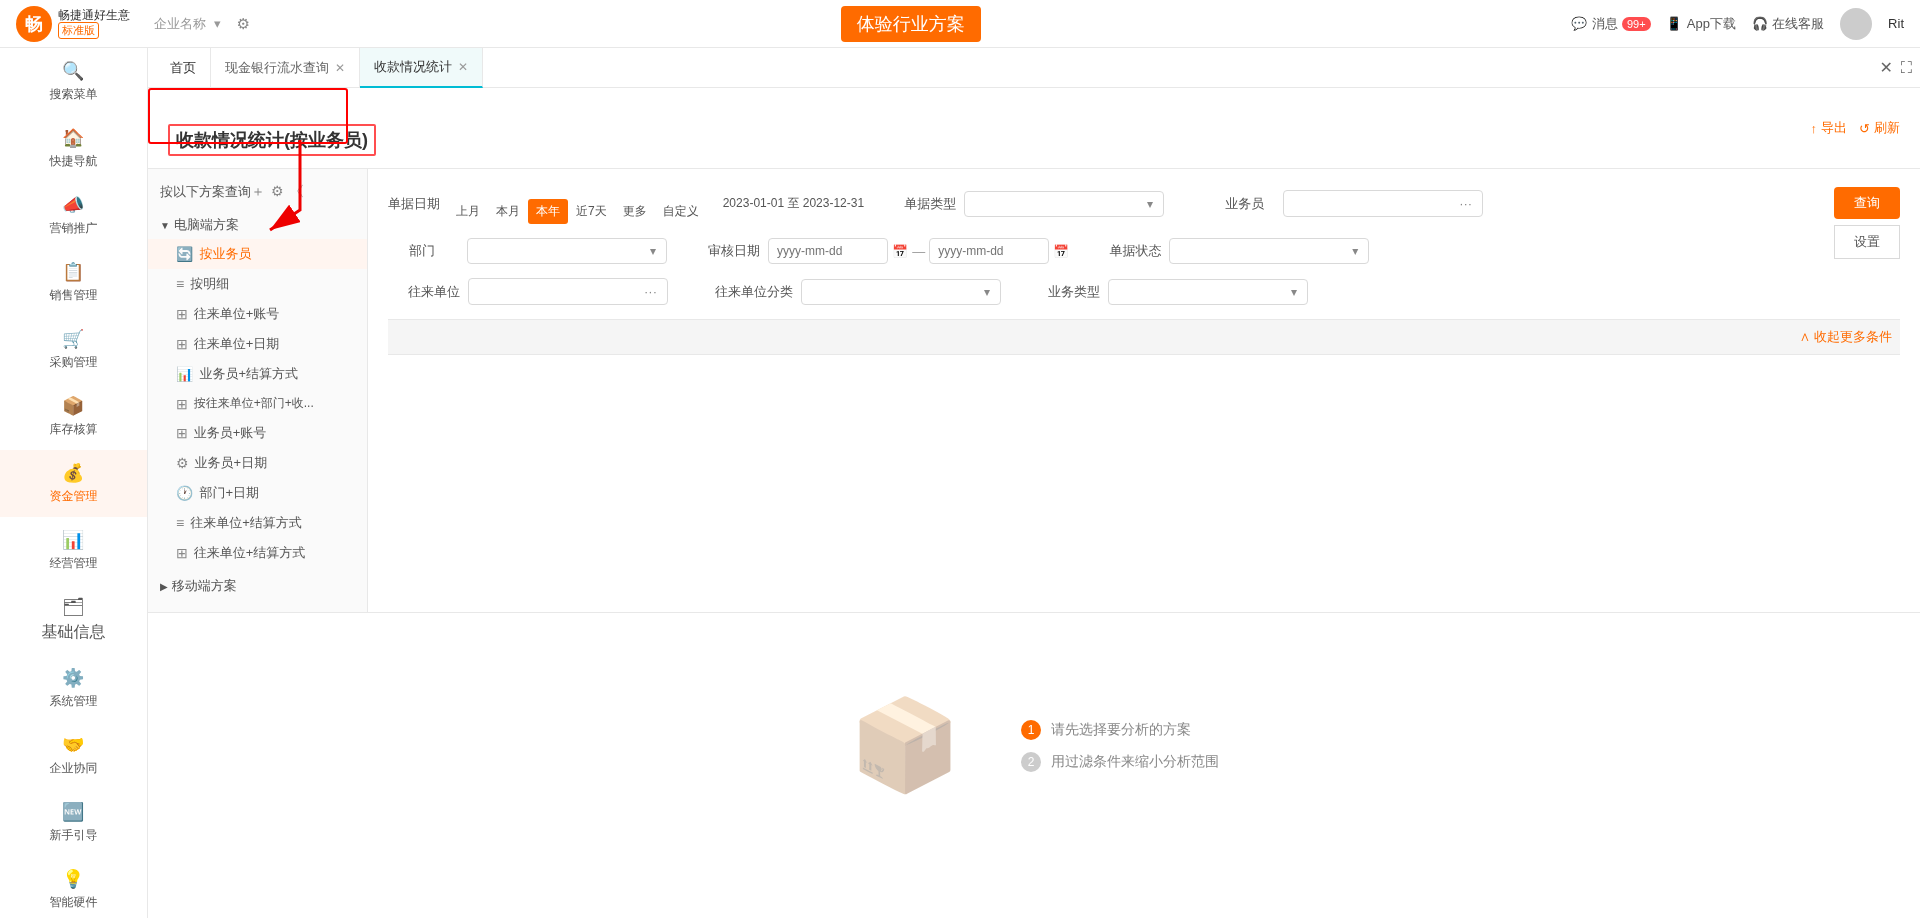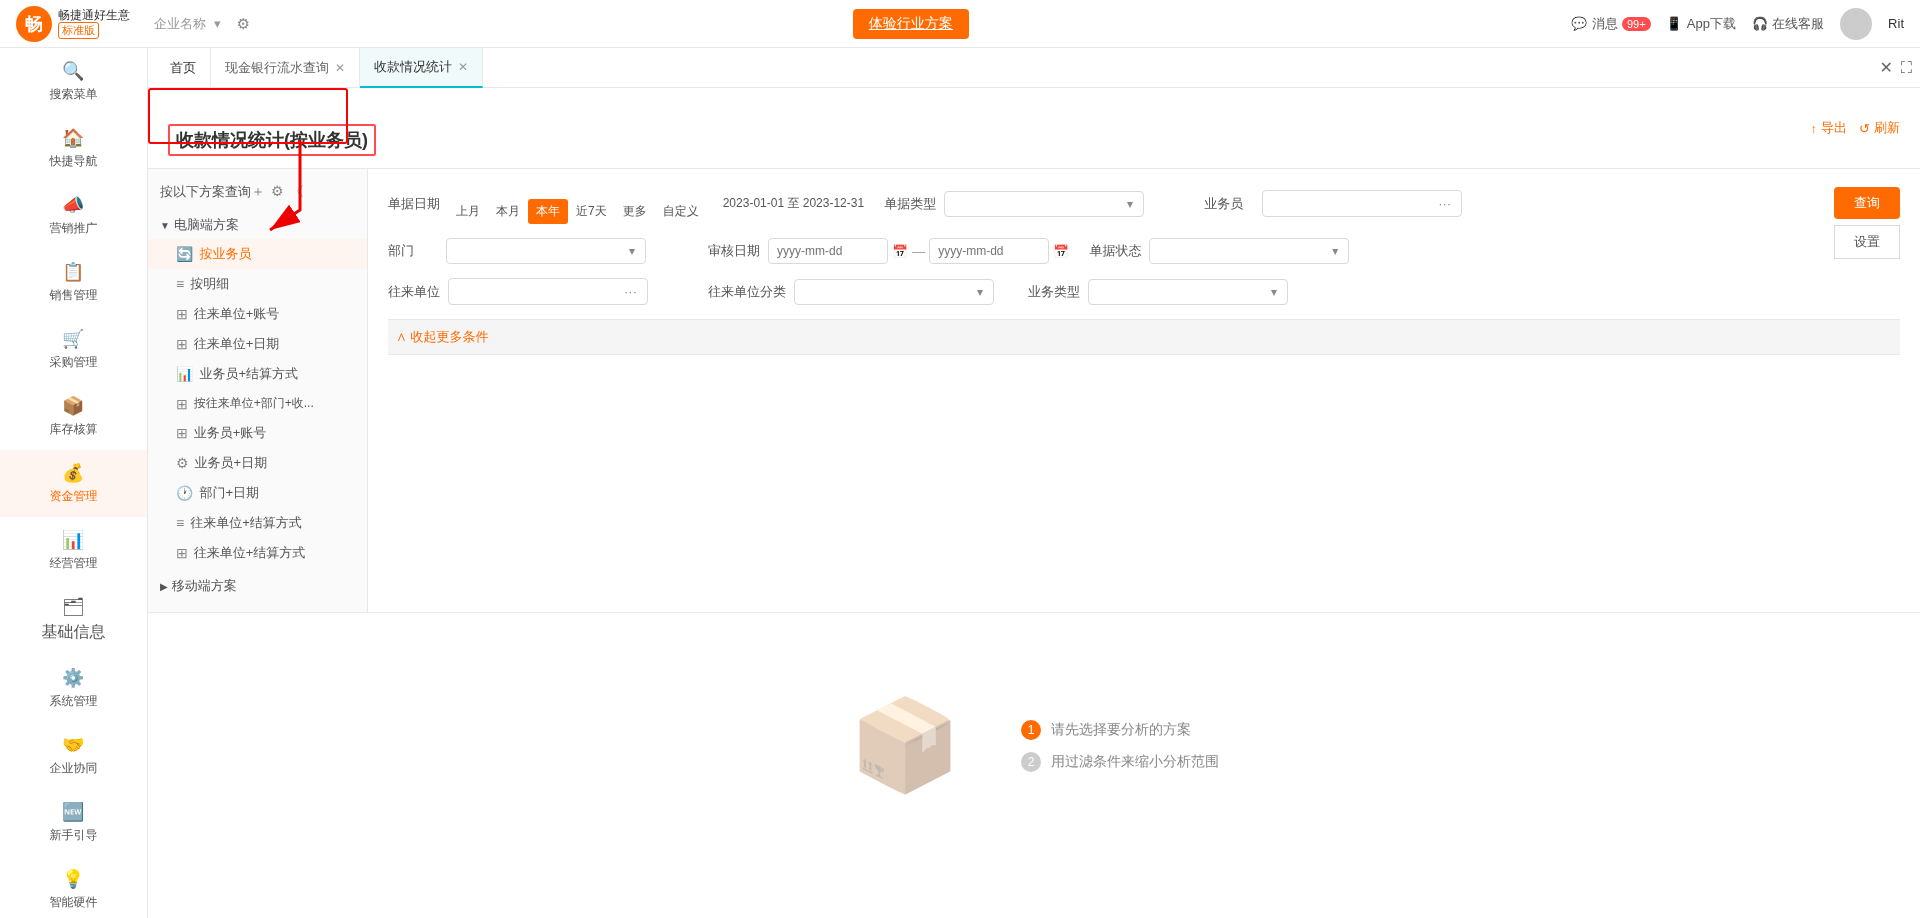--- a/index.html
+++ b/index.html
@@ -15,21 +15,21 @@
       padding: 0 16px;
       border-bottom: 1px solid #e8e8e8;
       position: fixed;
       top: 0; left: 0; right: 0;
       z-index: 100;
     }
     .top-bar-left { display: flex; align-items: center; gap: 8px; }
     .logo-area { display: flex; align-items: center; gap: 6px; }
     .logo-icon { width: 36px; height: 36px; background: #ff6b00; border-radius: 50%; display: flex; align-items: center; justify-content: center; color: #fff; font-size: 18px; font-weight: bold; }
     .top-bar-center { display: flex; align-items: center; gap: 8px; }
-    .try-btn { background: #ff6b00; color: #fff; border: none; border-radius: 4px; padding: 6px 16px; font-size: 14px; cursor: pointer; text-decoration: underline; }
+    .try-btn { background: #ff6b00; color: #fff; border: none; border-radius: 4px; padding: 6px 16px; font-size: 18px; cursor: pointer; }
     .top-bar-right { display: flex; align-items: center; gap: 16px; }
     .top-icon-item { display: flex; align-items: center; gap: 4px; color: #555; cursor: pointer; font-size: 13px; }
     .badge { background: #ff4d4f; color: #fff; border-radius: 10px; padding: 1px 5px; font-size: 11px; }
     .user-avatar { width: 32px; height: 32px; background: #ccc; border-radius: 50%; }
 
     
     .layout { display: flex; height: 918px; padding-top: 48px; }
 
     
     .sidebar {
@@ -160,20 +160,21 @@
       align-items: center;
       gap: 20px;
       margin-bottom: 14px;
       flex-wrap: wrap;
     }
     .filter-field {
       display: flex;
       align-items: center;
       gap: 8px;
       min-width: 300px;
+      justify-content: center;
     }
     .filter-label { color: #555; font-size: 13px; white-space: nowrap; min-width: 50px; }
     .filter-select {
       border: 1px solid #d9d9d9;
       border-radius: 4px;
       padding: 5px 10px;
       font-size: 13px;
       width: 200px;
       outline: none;
       background: #fff;
@@ -211,21 +212,21 @@
     
     .query-btn { background: #ff6b00; color: #fff; border: none; border-radius: 4px; padding: 7px 20px; font-size: 13px; cursor: pointer; }
     .settings-btn { background: #fff; color: #555; border: 1px solid #d9d9d9; border-radius: 0; padding: 7px 16px; font-size: 13px; cursor: pointer; }
 
     
     .collapse-bar {
       background: #f5f5f5;
       border-top: 1px solid #e8e8e8;
       border-bottom: 1px solid #e8e8e8;
       padding: 8px;
-      text-align: left;
+      text-align: right;
       cursor: pointer;
       color: #ff6b00;
       font-size: 13px;
     }
 
     
     .empty-state {
       display: flex;
       flex-direction: column;
       align-items: center;

